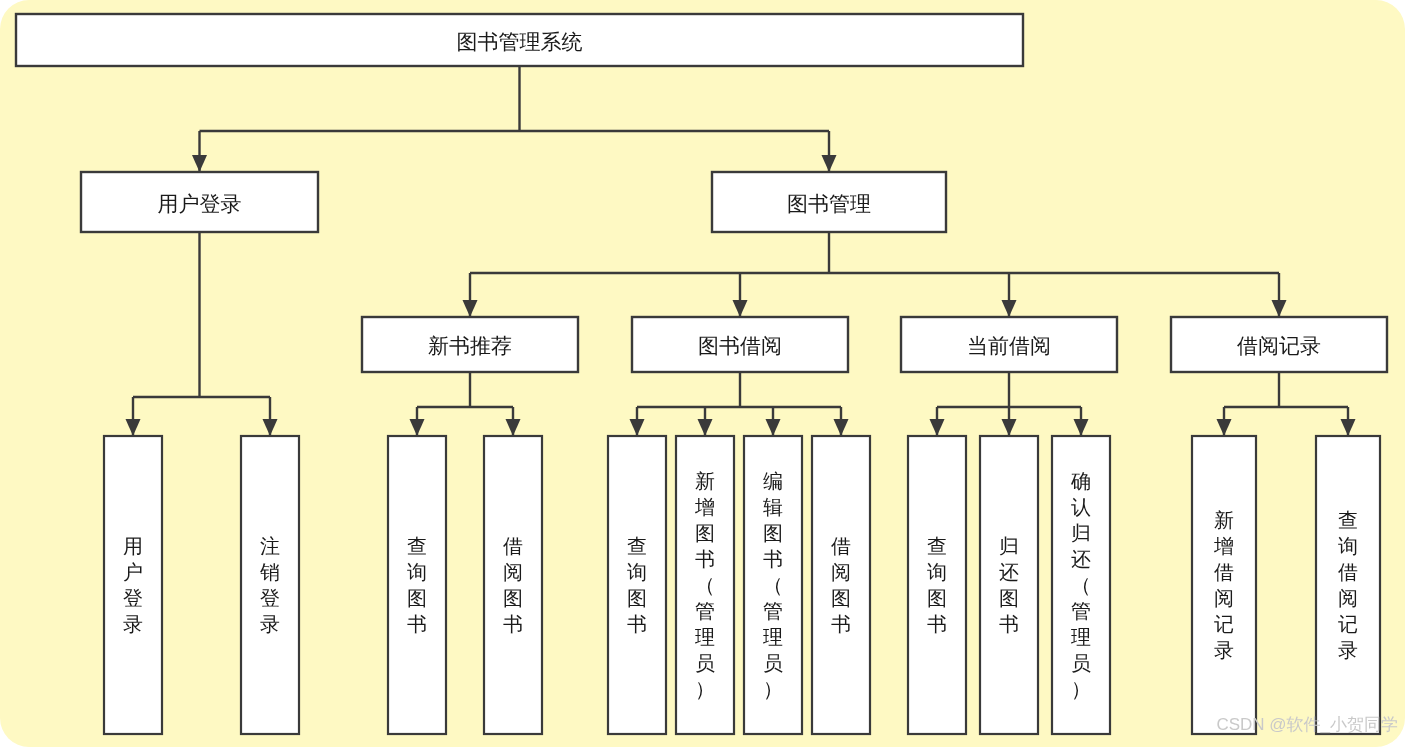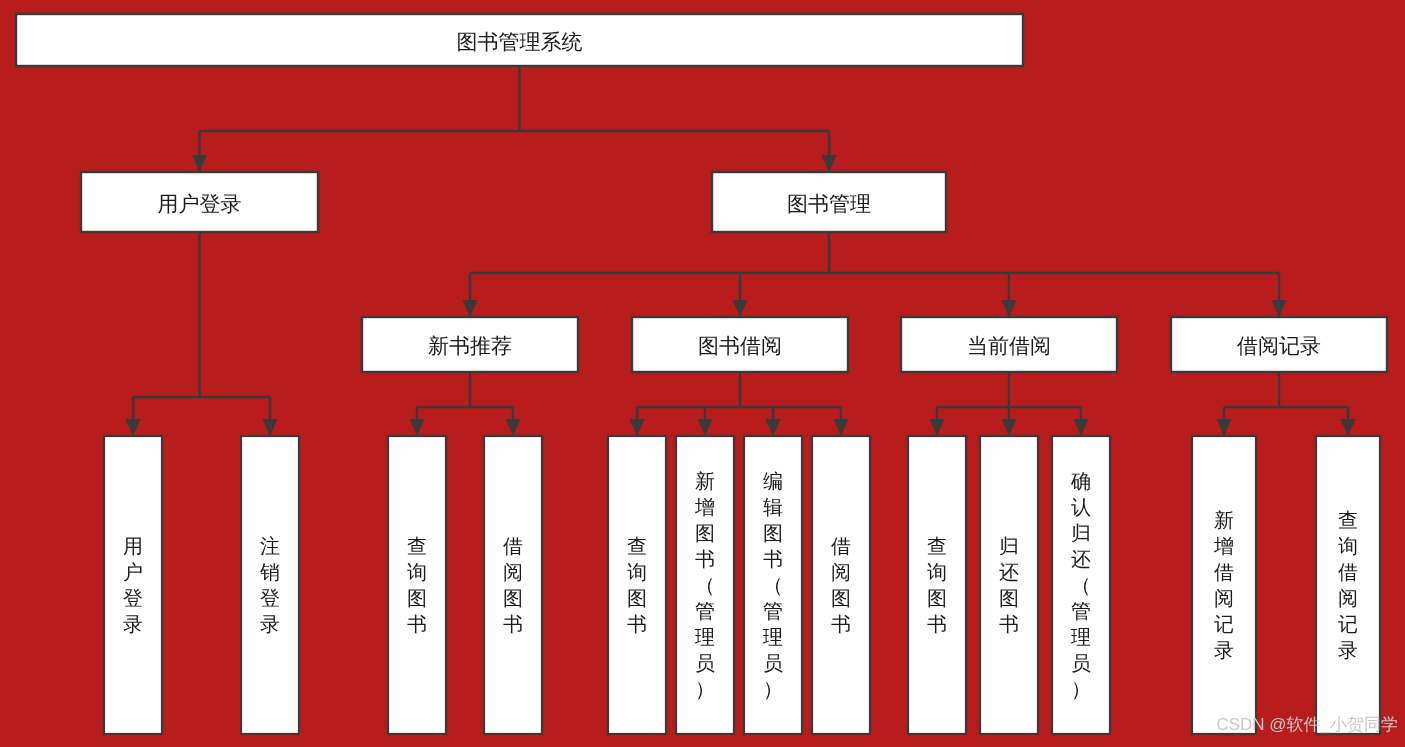--- a/index.html
+++ b/index.html
@@ -10,21 +10,22 @@
   body {
     width: 1405px;
     height: 747px;
     font-family: "Liberation Sans", "DejaVu Sans", sans-serif;
     overflow: hidden;
   }
   #diagram-root {
     position: relative;
     width: 1405px;
     height: 747px;
-    background: #b91c1c;
+    background: #fef9c3;
+    border-radius: 29px;
   }
   svg.diagram-canvas {
     position: absolute;
     top: 0;
     left: 0;
     width: 1405px;
     height: 747px;
     display: block;
   }
   .node-box {

